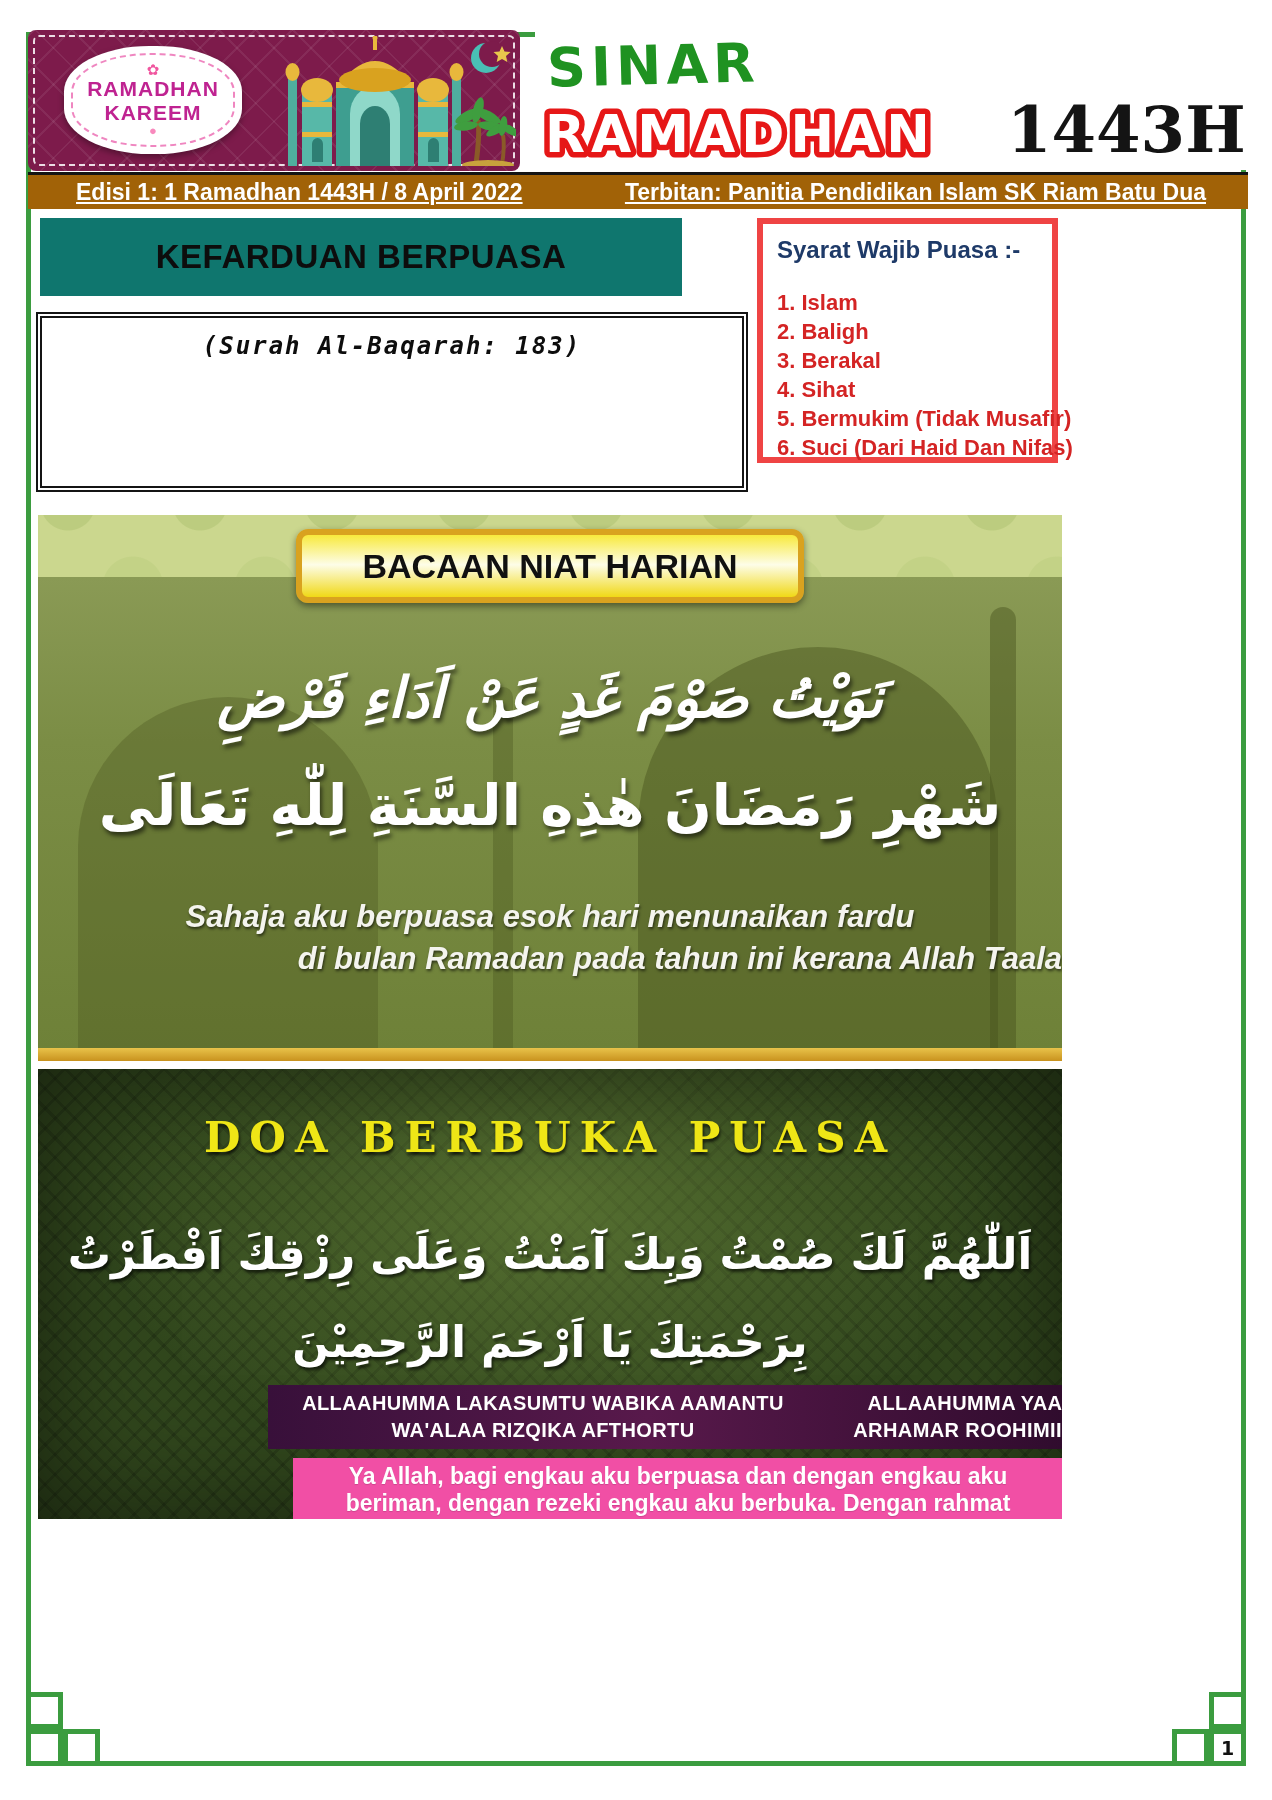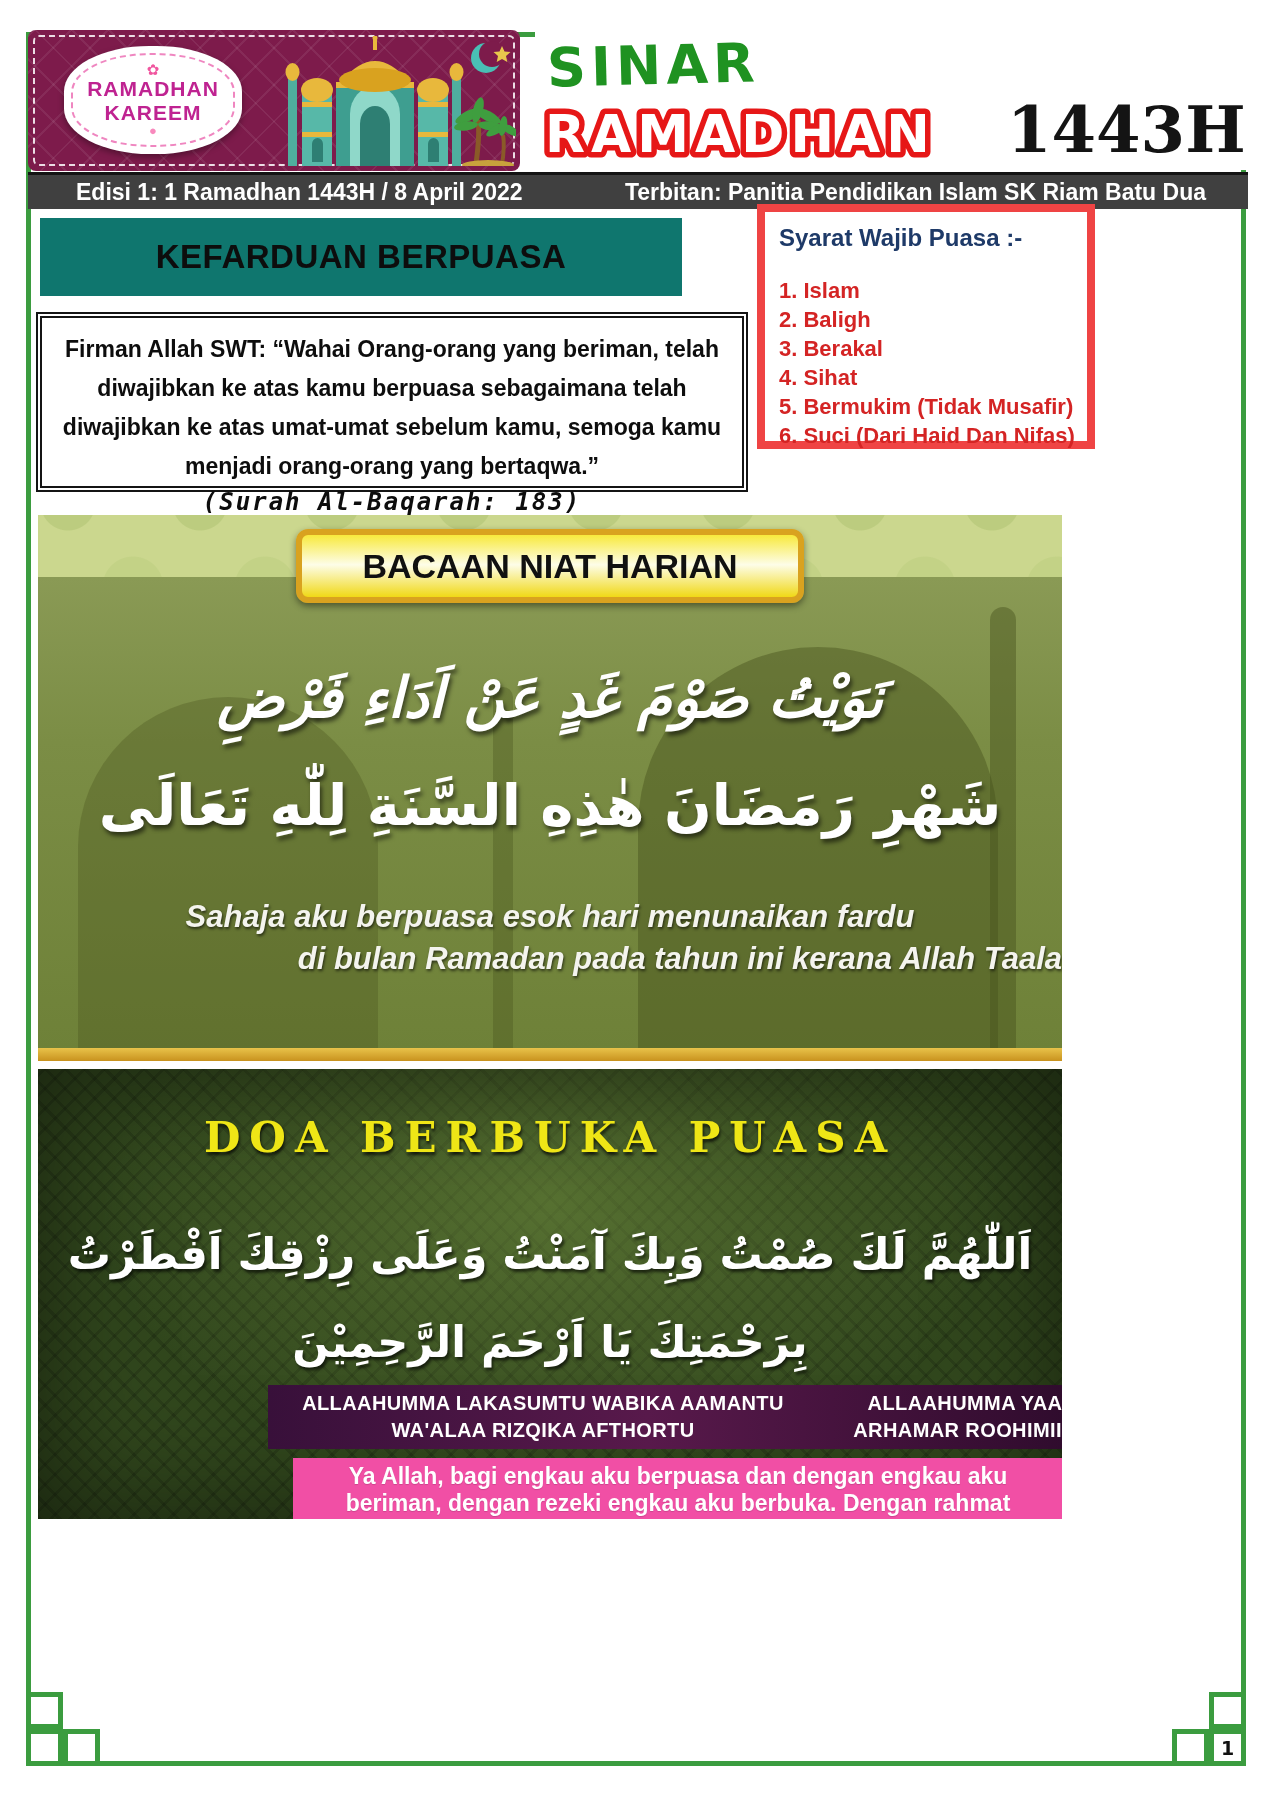--- a/index.html
+++ b/index.html
@@ -57,45 +57,45 @@
     letter-spacing: 5px; transform: rotate(-1.5deg);
   }
   .title-line2 { position: absolute; left: 2px; top: 56px; display: flex; align-items: flex-end; }
   .year {
     font: 700 64px "DejaVu Serif", serif; color: #141414; line-height: 80px;
     margin-left: 2px;
   }
   
   .issue-bar {
     position: absolute; left: 28px; top: 172px; width: 1220px; height: 37px;
-    background: #404040; border-top: 3px solid #141414;
+    background: #a16207; border-top: 3px solid #141414;
     display: flex; align-items: center; justify-content: space-between;
     padding: 0 42px 0 48px;
-    color: #ffffff; font: 700 23px "Liberation Sans", sans-serif;
+    color: #ffffff; font: 700 23px "Liberation Sans", sans-serif; text-decoration: underline;
   }
   
   .article-title {
     position: absolute; left: 40px; top: 218px; width: 642px; height: 78px;
     background: #0f766e; display: flex; align-items: center; justify-content: center;
     font: 900 33px "Liberation Sans", sans-serif; color: #0d0d0d; letter-spacing: 0.5px;
   }
   .quote-box {
     position: absolute; left: 36px; top: 312px; width: 712px; height: 180px;
     background: #ffffff; border: 6px double #141414;
     text-align: center; padding: 12px 6px 0 6px;
   }
   .quote-text { font: 700 23px/39px "Liberation Sans", sans-serif; color: #0d0d0d; }
   .quote-cite {
     margin-top: 2px;
     font: 700 italic 24px "DejaVu Sans Mono", monospace; color: #0d0d0d; letter-spacing: 2px;
   }
   
   .syarat-box {
-    position: absolute; left: 757px; top: 204px; width: 338px; height: 245px;
-    background: #ffffff; border: 8px solid #ef4444; padding: 12px 14px;
+    position: absolute; left: 757px; top: 218px; width: 301px; height: 245px;
+    background: #ffffff; border: 6px solid #ef4444; padding: 12px 14px;
   }
   .syarat-title { font: 700 24px "Liberation Sans", sans-serif; color: #1e3a68; }
   .syarat-list { margin-top: 24px; }
   .syarat-item { font: 700 22px/29px "Liberation Sans", sans-serif; color: #d42424; white-space: nowrap; }
   
   .niat-image {
     position: absolute; left: 38px; top: 515px; width: 1024px; height: 546px;
     overflow: hidden;
   }
   .niat-topband {
@@ -269,21 +269,20 @@
 </div>
 
 <div class="issue-bar">
   <span>Edisi 1: 1 Ramadhan 1443H / 8 April 2022</span>
   <span>Terbitan: Panitia Pendidikan Islam SK Riam Batu Dua</span>
 </div>
 
 <div class="article-title">KEFARDUAN BERPUASA</div>
 
 <div class="quote-box">
-  <div class="quote-text">Firman Allah SWT: “Wahai Orang-orang yang beriman, telah diwajibkan ke atas kamu berpuasa sebagaimana telah diwajibkan ke atas umat-umat sebelum kamu, semoga kamu menjadi orang-orang yang bertaqwa.”</div>
   <div class="quote-cite">(Surah Al-Baqarah: 183)</div>
 </div>
 
 <div class="syarat-box">
   <div class="syarat-title">Syarat Wajib Puasa :-</div>
   <div class="syarat-list">
     <div class="syarat-item">1. Islam</div>
     <div class="syarat-item">2. Baligh</div>
     <div class="syarat-item">3. Berakal</div>
     <div class="syarat-item">4. Sihat</div>

